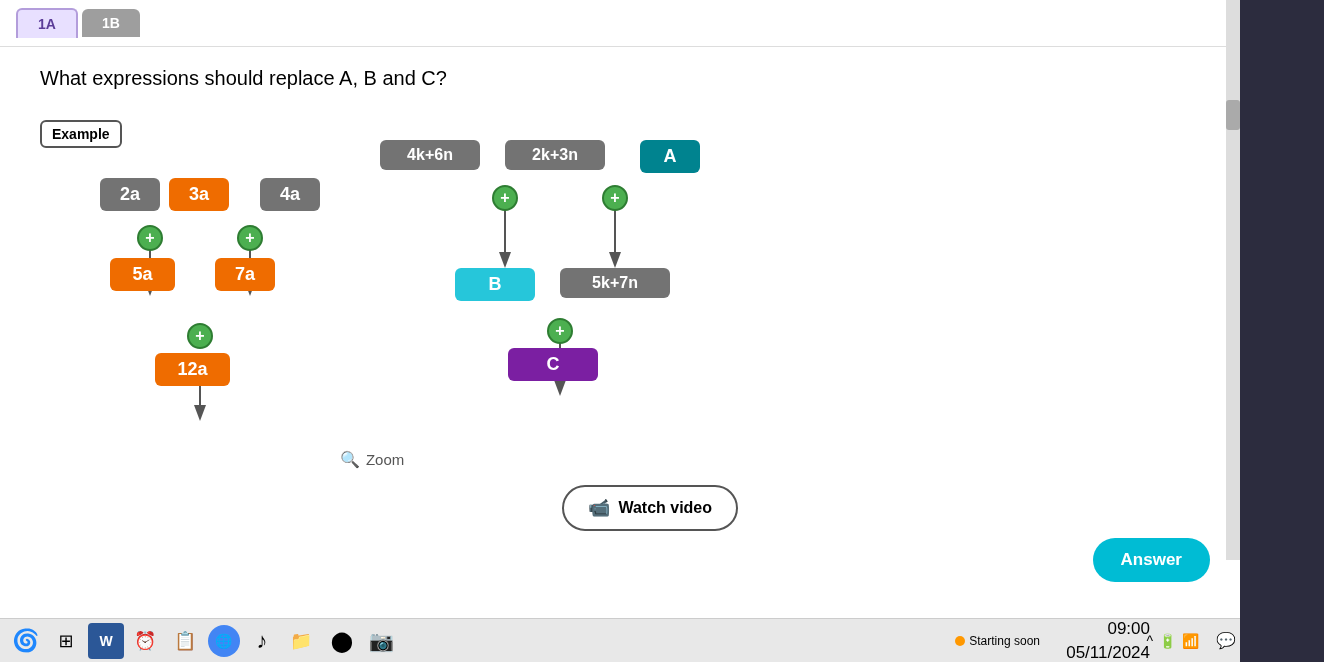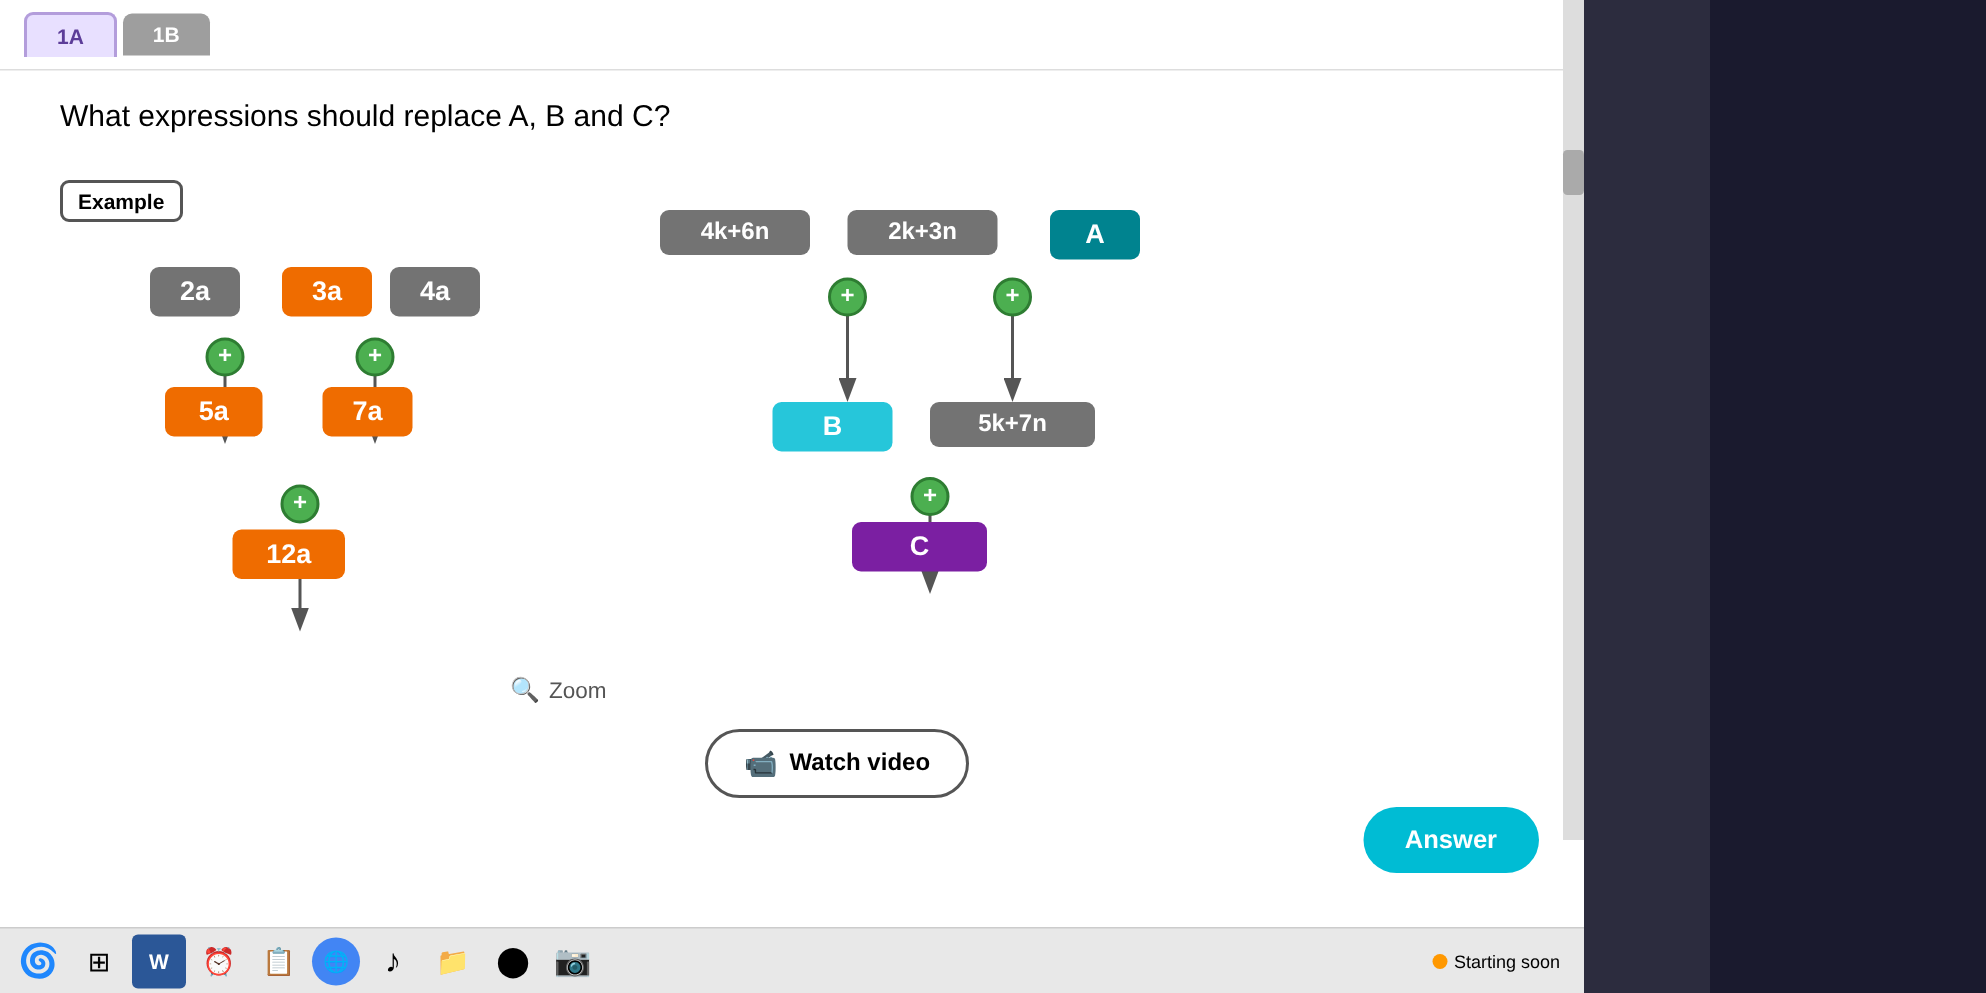--- a/index.html
+++ b/index.html
@@ -7,21 +7,21 @@
       width: 1324px;
       height: 662px;
       background: #1a1a2e;
       font-family: Arial, sans-serif;
       overflow: hidden;
       display: flex;
     }
 
     
     .main-content {
-      width: 1056px;
+      width: 1240px;
       height: 662px;
       background: #ffffff;
       position: relative;
       overflow: hidden;
     }
 
     
     .right-panel {
       width: 84px;
       height: 662px;
@@ -66,21 +66,20 @@
     .question-text {
       font-size: 20px;
       color: #000000;
       margin-bottom: 20px;
       font-weight: normal;
     }
 
     
     .diagram-container {
       display: flex;
-      gap: 60px;
       align-items: flex-start;
       padding: 10px 0;
     }
 
     
     .example-section {
       position: relative;
       width: 320px;
     }
 
@@ -308,21 +307,21 @@
             <defs>
               <marker id="arrowhead" markerWidth="8" markerHeight="6" refX="4" refY="3" orient="auto">
                 <polygon points="0 0, 8 3, 0 6" fill="#555"></polygon>
               </marker>
             </defs>
           </svg>
 
           <div class="node-box node-red" style="left:60px; top:20px; width:60px;">
             <span>2a</span>
           </div>
-          <div class="node-box node-orange" style="left:148px; top:20px; width:60px;">
+          <div class="node-box node-orange" style="left:129px; top:20px; width:60px;">
             <span>3a</span>
           </div>
           <div class="node-box node-red" style="left:220px; top:20px; width:60px;">
             <span>4a</span>
           </div>
 
           <div class="plus-circle" style="left:97px; top:67px;">+</div>
           <div class="plus-circle" style="left:197px; top:67px;">+</div>
 
           <div class="node-box node-orange" style="left:70px; top:100px; width:65px;">

